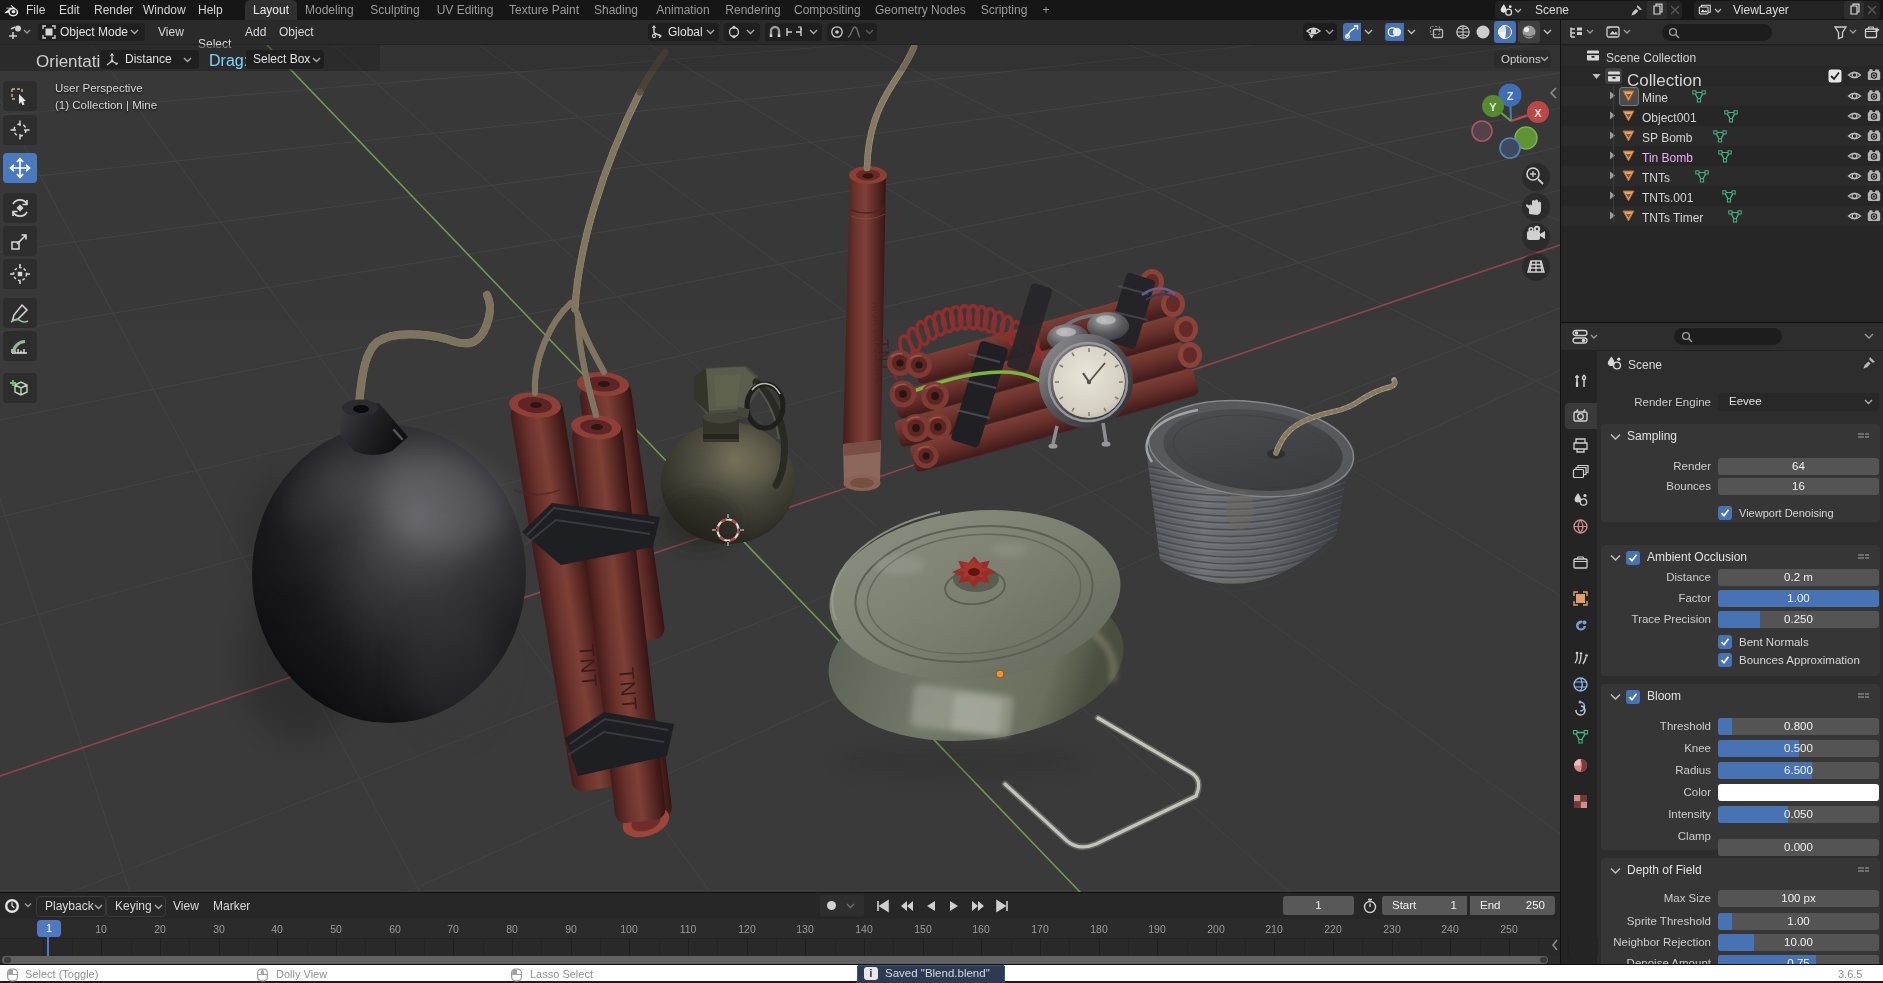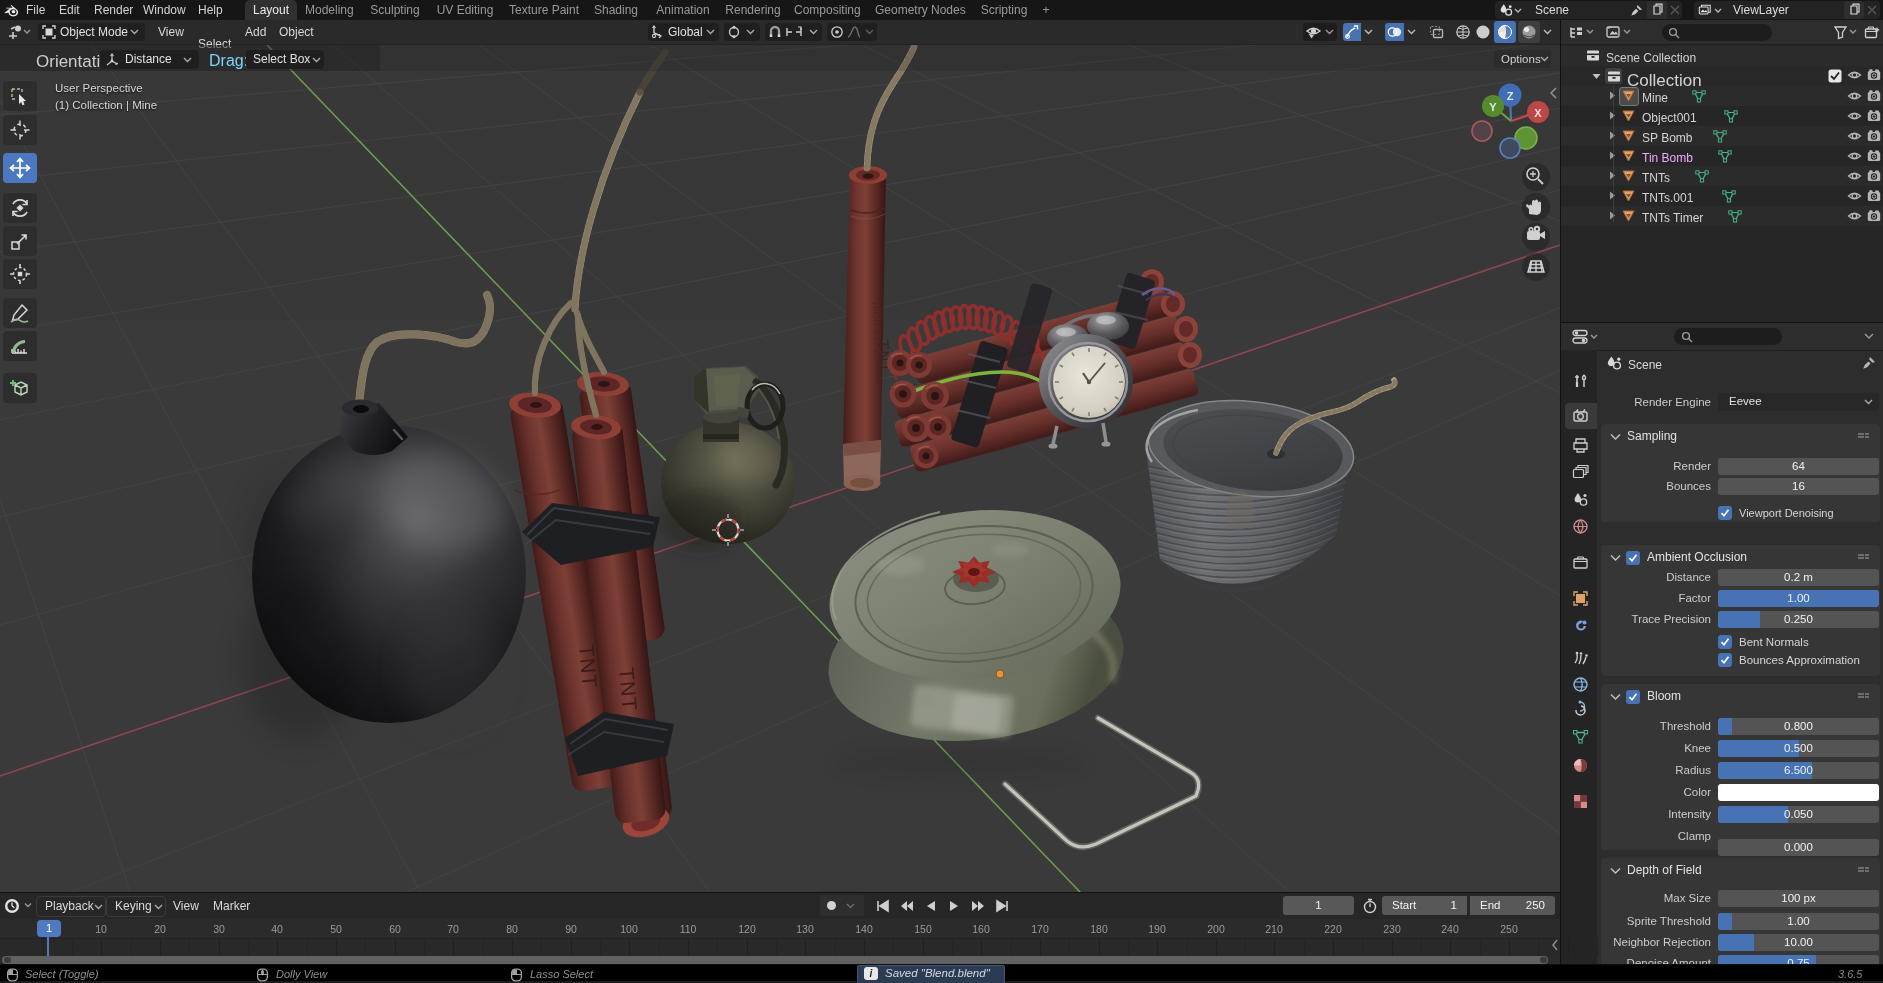--- a/index.html
+++ b/index.html
@@ -11,21 +11,21 @@
   #topbar{position:absolute;left:0;top:0;width:1883px;height:20px;background:#161616;}
   .tmenu{position:absolute;top:0;height:20px;line-height:20px;font-size:12px;color:#d4d4d4;}
   .wtab{position:absolute;top:0;height:20px;line-height:21px;font-size:12px;color:#9a9a9a;text-align:center;white-space:nowrap;}
   .wtab.act{background:#303030;color:#ececec;border-radius:5px 5px 0 0;}
   .idbox{position:absolute;top:1px;height:18px;background:#232323;border-radius:4px;font-size:12px;color:#dcdcdc;}
   .hdr-menu{position:absolute;font-size:12px;color:#d8d8d8;line-height:24px;}
   .wbox{position:absolute;background:#1f1f1f;border-radius:4px;color:#dedede;font-size:12px;}
   #outliner{position:absolute;left:1561px;top:20px;width:322px;height:302px;background:#262626;}
   #props{position:absolute;left:1561px;top:323px;width:322px;height:641px;background:#2d2d2d;}
   #timeline{position:absolute;left:0;top:893px;width:1560px;height:71px;background:#2b2b2b;}
-  #statusbar{position:absolute;left:0;top:965px;width:1883px;height:16px;background:#000000;font-size:11px;color:#909090;font-style:italic;}
+  #statusbar{position:absolute;left:0;top:965px;width:1883px;height:16px;background:#ffffff;font-size:11px;color:#909090;}
   .panelbox{position:absolute;left:40px;width:279px;background:#363636;border-radius:4px;}
   .plabel{position:absolute;font-size:11.5px;color:#cccccc;text-align:right;}
   .pvalue{position:absolute;left:117px;width:161px;height:17px;background:#545454;border-radius:3px;
      font-size:11.5px;color:#f1f1f1;text-align:center;line-height:17px;overflow:hidden;}
   .pfill{position:absolute;left:0;top:0;bottom:0;background:#4772b3;}
   .pvtext{position:absolute;left:0;right:0;text-align:center;}
   .chk{position:absolute;width:14px;height:14px;background:#4772b3;border-radius:3px;}
   .chk svg{position:absolute;left:1px;top:1px;}
   .phead{position:absolute;font-size:12px;color:#e2e2e2;}
 </style>

